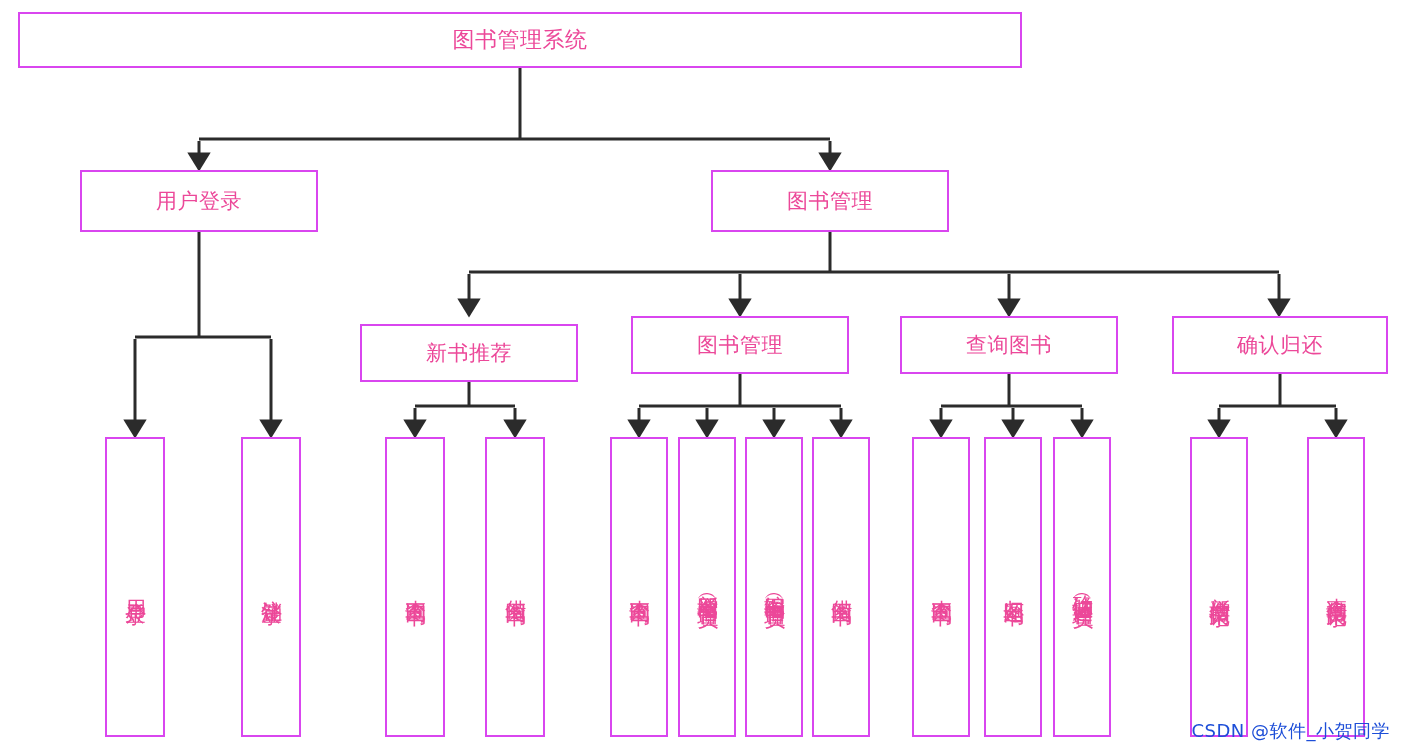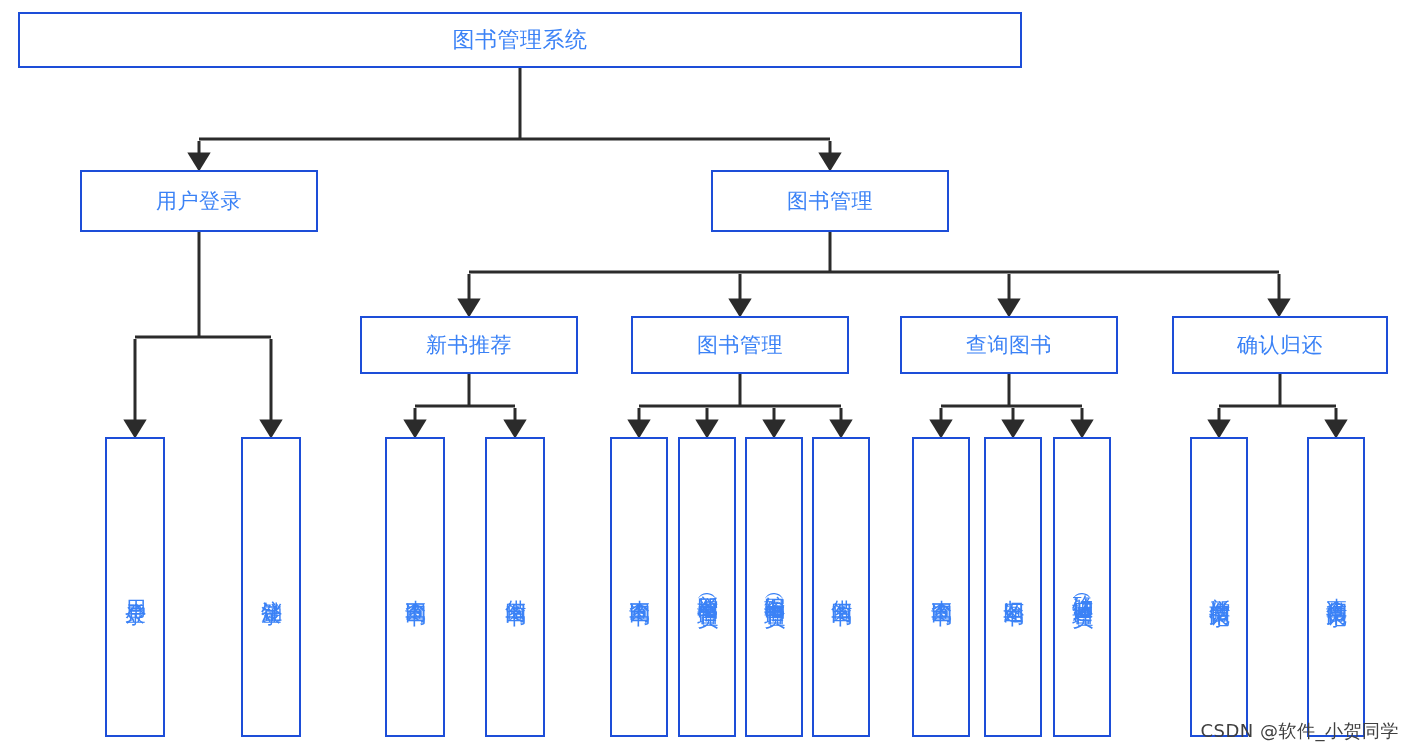--- a/index.html
+++ b/index.html
@@ -20,25 +20,25 @@
     position: absolute;
     left: 0; top: 0;
     width: 1405px;
     height: 747px;
     pointer-events: none;
   }
   .node {
     position: absolute;
     box-sizing: border-box;
     background: #ffffff;
-    border: 2px solid #1d4ed8;
+    border: 2px solid #d946ef;
     display: flex;
     align-items: center;
     justify-content: center;
-    color: #3b82f6;
+    color: #ec4899;
     z-index: 2;
   }
   .node-label {
     text-align: center;
     line-height: 1.05;
     letter-spacing: 0.5px;
   }
   
   .node.horiz .node-label {
     font-size: 21px;
@@ -55,24 +55,24 @@
     writing-mode: vertical-rl;
     text-orientation: upright;
     font-size: 21px;
     line-height: 1.12;
     letter-spacing: 2px;
     white-space: nowrap;
     max-height: 286px;
   }
   #watermark {
     position: absolute;
-    right: 6px;
+    right: 15px;
     bottom: 4px;
     font-size: 18px;
-    color: #404040;
+    color: #1d4ed8;
     font-family: "DejaVu Sans", "Liberation Sans", sans-serif;
     letter-spacing: 0.5px;
     z-index: 5;
     white-space: nowrap;
   }
 </style>
 </head>
 <body>
 
 <div id="canvas">
@@ -132,21 +132,21 @@
     <span class="node-label">图书管理系统</span>
   </div>
 
   <div class="node horiz" style="left:80px; top:170px; width:238px; height:62px;">
     <span class="node-label">用户登录</span>
   </div>
   <div class="node horiz" style="left:711px; top:170px; width:238px; height:62px;">
     <span class="node-label">图书管理</span>
   </div>
 
-  <div class="node horiz" style="left:360px; top:316px; width:218px; height:58px;">
+  <div class="node horiz" style="left:360px; top:324px; width:218px; height:58px;">
     <span class="node-label">新书推荐</span>
   </div>
   <div class="node horiz" style="left:631px; top:316px; width:218px; height:58px;">
     <span class="node-label">图书管理</span>
   </div>
   <div class="node horiz" style="left:900px; top:316px; width:218px; height:58px;">
     <span class="node-label">查询图书</span>
   </div>
   <div class="node horiz" style="left:1172px; top:316px; width:216px; height:58px;">
     <span class="node-label">确认归还</span>

